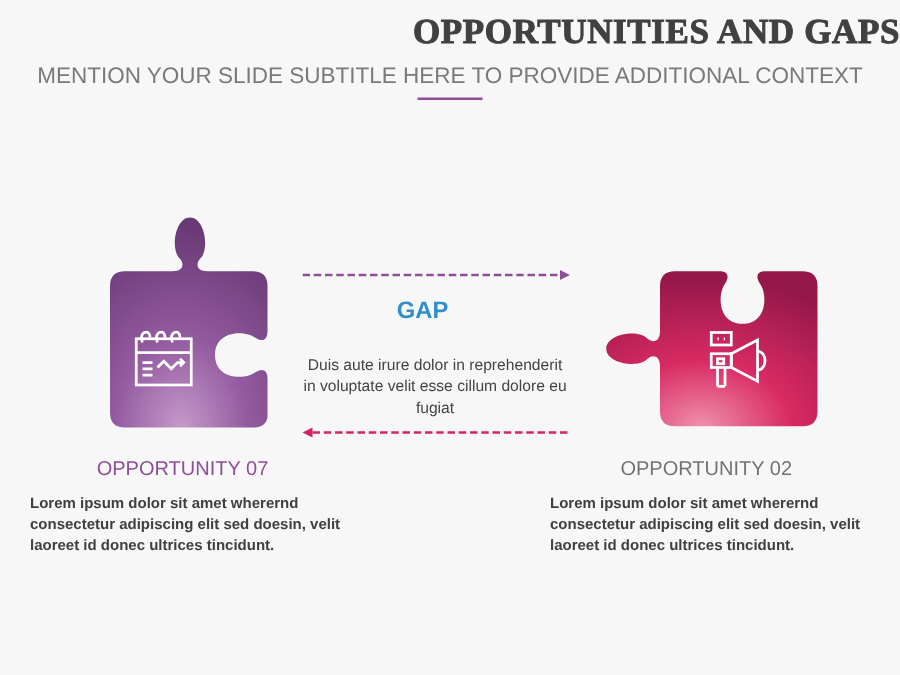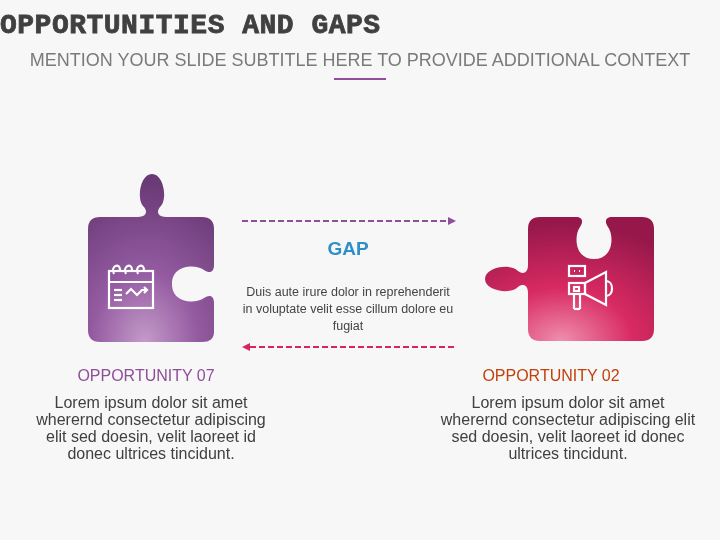--- a/index.html
+++ b/index.html
@@ -1,27 +1,27 @@
 <!DOCTYPE html>
 <html><head>
 <meta charset="utf-8">
 <style>
   html, body { margin:0; padding:0; }
   body { width:720px; height:540px; background:#f7f7f7; position:relative; overflow:hidden; font-family:"Liberation Sans", sans-serif; }
-  .title { position:absolute; top:10px; left:0; width:720px; text-align:left; font-weight:bold; font-size:28px; color:#404040; letter-spacing:0.5px; font-family:Liberation Mono, monospace; -webkit-text-stroke:0.8px #404040; }
+  .title { position:absolute; top:10px; left:0; width:720px; text-align:right; font-weight:bold; font-size:28px; color:#404040; letter-spacing:0.5px; font-family:Liberation Serif, serif; -webkit-text-stroke:0.8px #404040; }
   .subtitle { position:absolute; top:50px; left:0; width:720px; text-align:center; font-size:18px; color:#7a7a7a; }
   .underline { position:absolute; top:78px; left:334px; width:52px; height:2px; background:#8e4e98; }
   .piece { position:absolute; }
   .piece svg { display:block; }
   .icon { position:absolute; }
-  .gap-title { position:absolute; top:238px; left:240px; width:216px; text-align:center; font-size:19px; font-weight:bold; color:#2f8fc6; }
+  .gap-title { position:absolute; top:238px; left:230px; width:216px; text-align:center; font-size:19px; font-weight:bold; color:#2f8fc6; }
   .gap-desc { position:absolute; top:284px; left:240px; width:216px; text-align:center; font-size:12.5px; line-height:17px; color:#444; }
   .arrow { position:absolute; }
   .opp-title { position:absolute; top:367px; font-size:16px; text-align:center; }
-  .opp-desc { position:absolute; top:394px; font-size:16px; line-height:17px; color:#404040; text-align:center; }
+  .opp-desc { position:absolute; top:394px; font-size:12px; line-height:17px; color:#404040; text-align:left;font-weight:bold; }
 </style>
 </head>
 <body>
 
 <div class="title">OPPORTUNITIES AND GAPS</div>
 <div class="subtitle">MENTION YOUR SLIDE SUBTITLE HERE TO PROVIDE ADDITIONAL CONTEXT</div>
 <div class="underline"></div>
 
 <div class="piece" style="left:88px; top:172px;">
   <svg width="128" height="172" viewBox="0 0 128 172">
@@ -125,14 +125,14 @@
 <div class="arrow" style="left:242px; top:338px;">
   <svg width="216" height="10" viewBox="0 0 216 10">
     <polygon points="8,1 0,5 8,9" fill="#d6245e"></polygon>
     <line x1="8" y1="5" x2="214" y2="5" stroke="#d6245e" stroke-width="2" stroke-dasharray="6,3"></line>
   </svg>
 </div>
 
 <div class="opp-title" style="left:20px; width:252px; color:#8e4e98;">OPPORTUNITY 07</div>
 <div class="opp-desc" style="left:24px; width:254px;">Lorem ipsum dolor sit amet wherernd consectetur adipiscing elit sed doesin, velit laoreet id donec ultrices tincidunt.</div>
 
-<div class="opp-title" style="left:424px; width:254px; color:#c2410c;">OPPORTUNITY 02</div>
+<div class="opp-title" style="left:438px; width:254px; color:#737373;">OPPORTUNITY 02</div>
 <div class="opp-desc" style="left:440px; width:256px;">Lorem ipsum dolor sit amet wherernd consectetur adipiscing elit sed doesin, velit laoreet id donec ultrices tincidunt.</div>
 
 </body></html>

